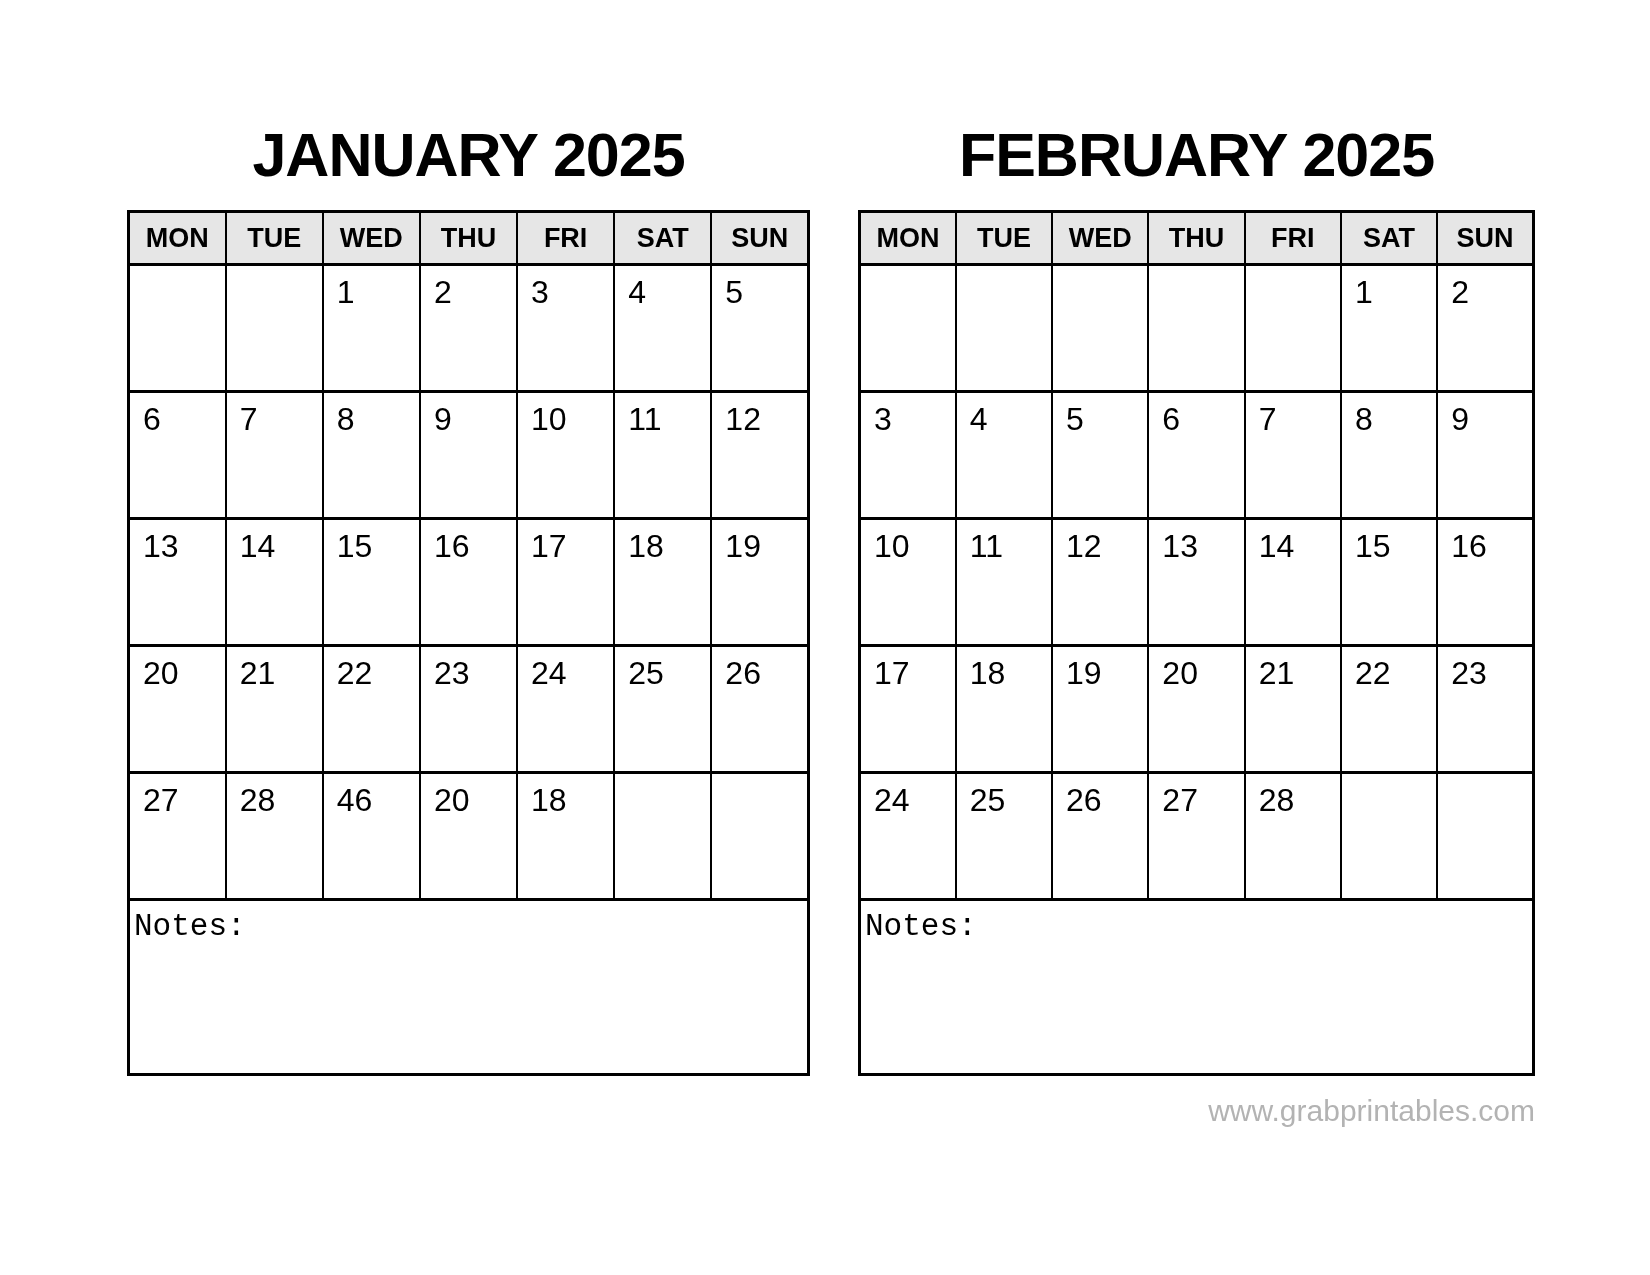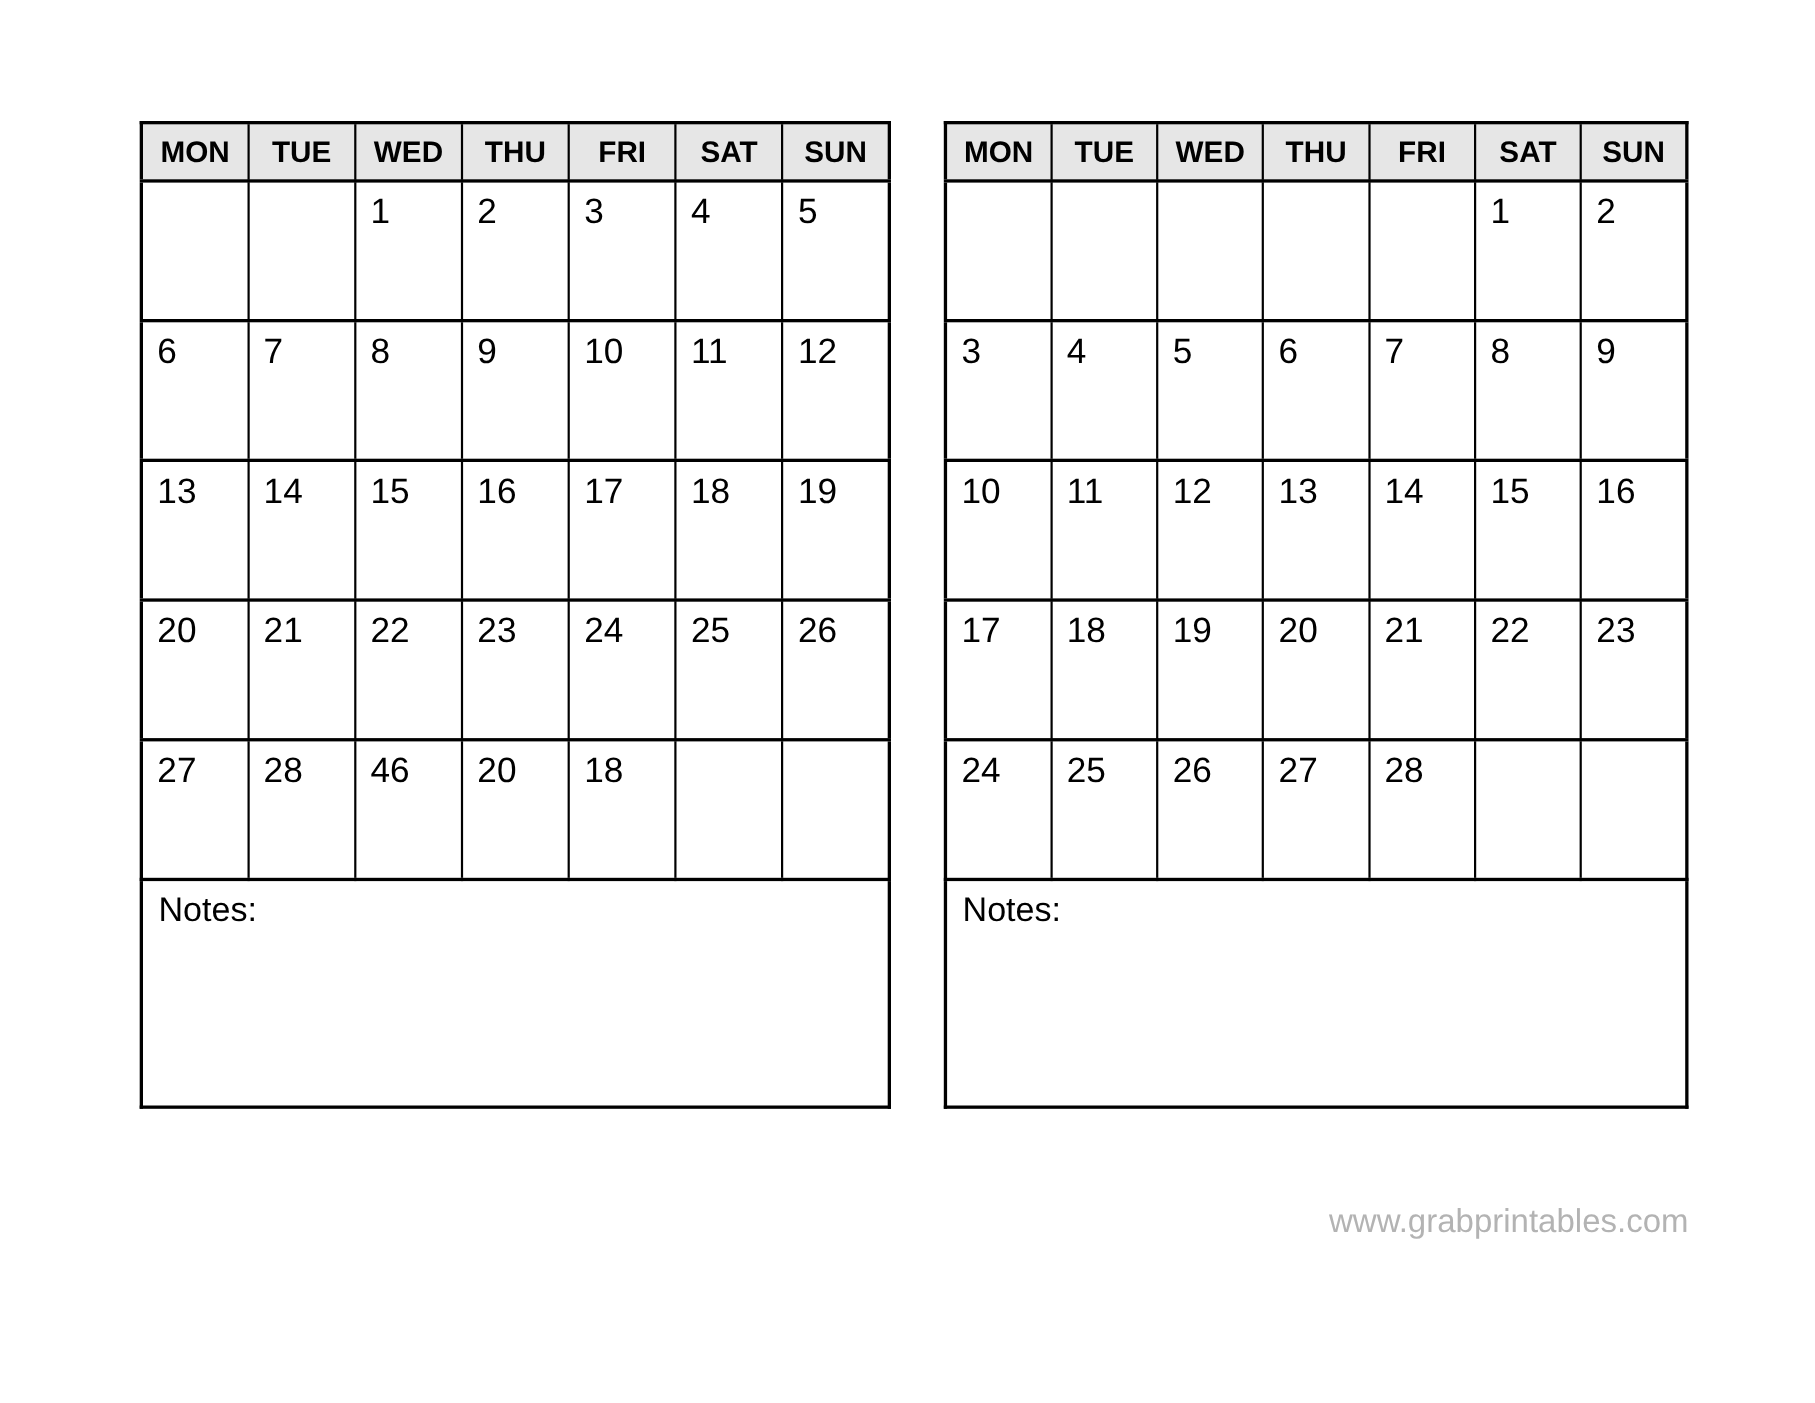--- a/index.html
+++ b/index.html
@@ -57,41 +57,43 @@
     font-size: 32px;
     font-weight: 400;
     box-sizing: content-box;
   }
   .cal-table tbody tr { border-top: 3px solid var(--border-color, #000); }
   .cal-table thead tr { border-bottom: 3px solid var(--border-color, #000); }
 
   .notes-box {
     border: 3px solid var(--border-color, #000);
     border-top: none;
-    height: 207px;
+    height: 175px;
     box-sizing: border-box;
-    padding: 8px 0 0 14px;
+    padding: 8px 0 0 4px;
+    font-family: Liberation Mono, monospace;
   }
   .notes-label {
     font-size: 31px;
     font-weight: 400;
   }
   .watermark {
     position: absolute;
     top: 1094px;
     right: 115px;
     font-size: 30px;
     color: var(--watermark-color, #b3b3b3);
   }
 </style>
 </head>
 <body>
 
 <div class="page">
   <div class="calendar cal-0">
+  <div class="cal-title">JANUARY 2025</div>
   <table class="cal-table">
     <thead>
       <tr>
             <th>MON</th>
             <th>TUE</th>
             <th>WED</th>
             <th>THU</th>
             <th>FRI</th>
             <th>SAT</th>
             <th>SUN</th>
@@ -143,20 +145,21 @@
             <td></td>
             <td></td>
           </tr>
         </tbody>
   </table>
   <div class="notes-box">
     <span class="notes-label">Notes:</span>
   </div>
 </div>
   <div class="calendar cal-1">
+  <div class="cal-title">FEBRUARY 2025</div>
   <table class="cal-table">
     <thead>
       <tr>
             <th>MON</th>
             <th>TUE</th>
             <th>WED</th>
             <th>THU</th>
             <th>FRI</th>
             <th>SAT</th>
             <th>SUN</th>

